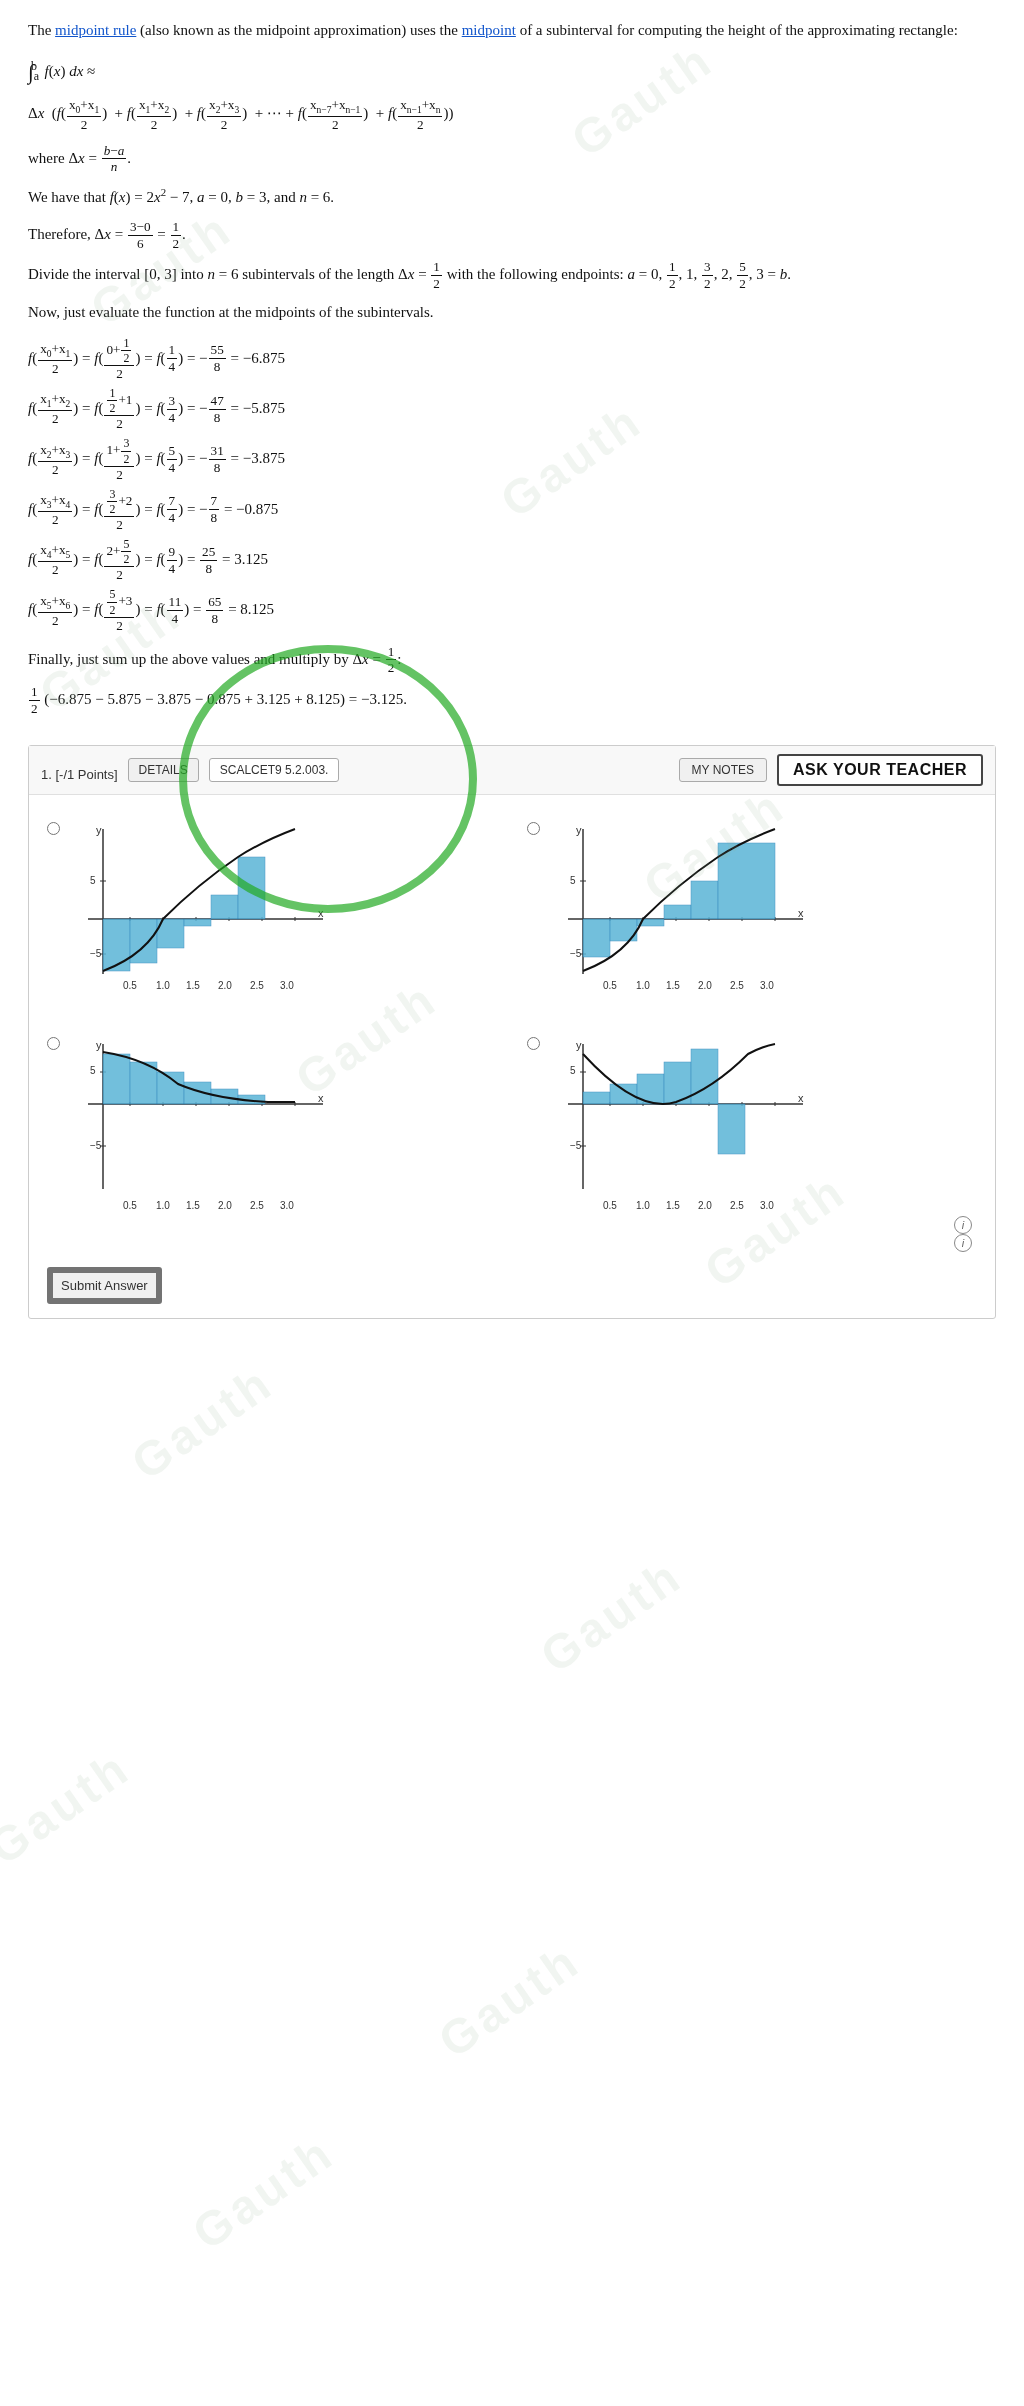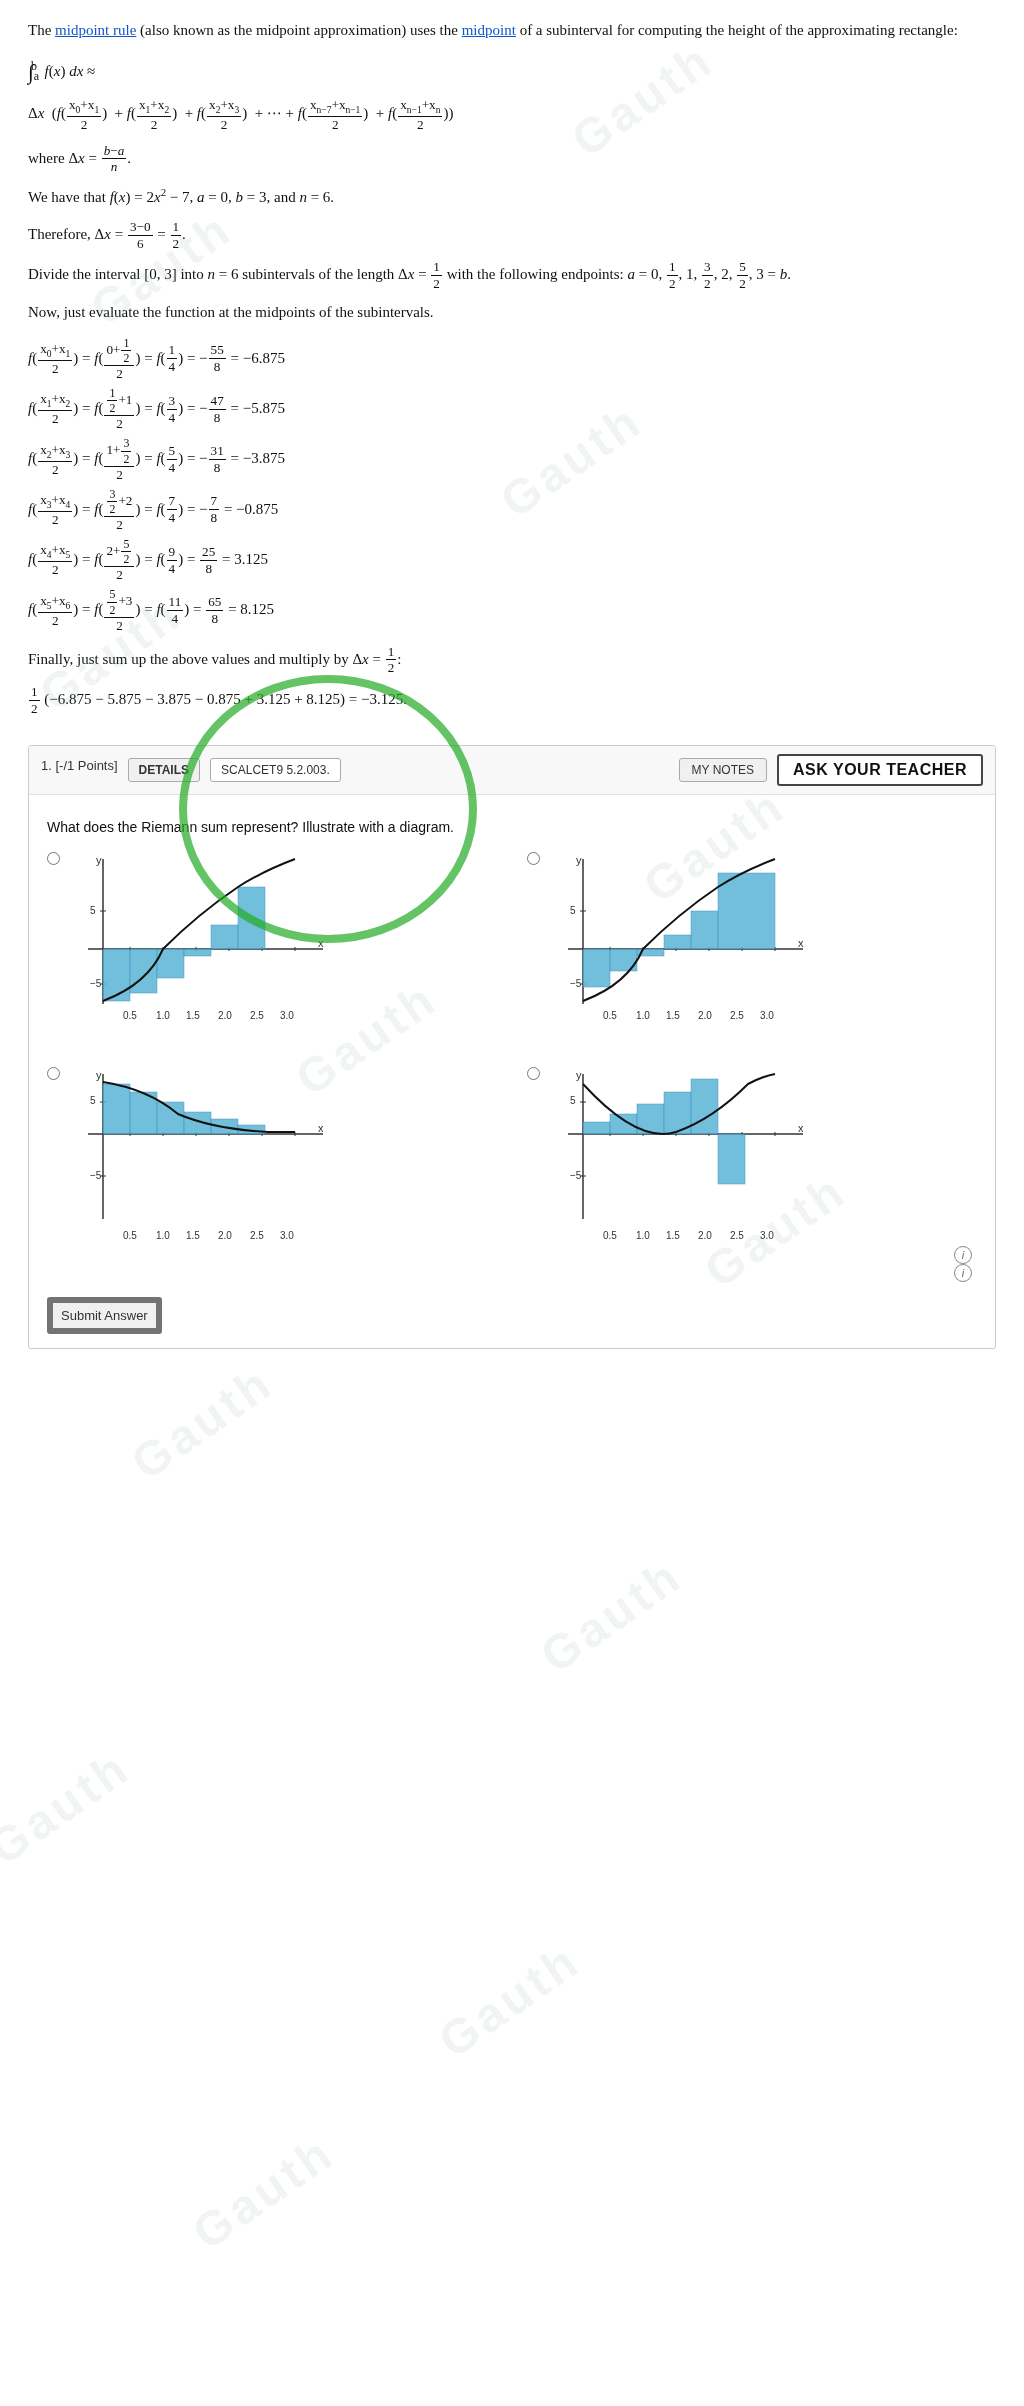--- a/index.html
+++ b/index.html
@@ -96,39 +96,39 @@
       display: flex;
       align-items: center;
       justify-content: space-between;
       padding: 8px 12px;
       border-bottom: 1px solid #e0e0e0;
       background: #f8f8f8;
     }
 
     .problem-header-left {
       display: flex;
-      align-items: flex-start;
+      align-items: flex-end;
       gap: 10px;
     }
 
     .points-label {
       font-size: 13px;
       font-family: Arial, sans-serif;
       color: #333;
     }
 
     .btn-details, .btn-scalc {
       font-size: 12px;
       font-family: Arial, sans-serif;
       padding: 4px 10px;
       border: 1px solid #aaa;
       background: #f0f0f0;
       border-radius: 3px;
       cursor: pointer;
-      font-weight: bold;
+      font-weight: normal;
       color: #333;
     }
     .btn-scalc {
       background: #fff;
       font-weight: normal;
     }
 
     .btn-mynotes {
       font-size: 12px;
       font-family: Arial, sans-serif;
@@ -518,21 +518,20 @@
         <span class="btn-scalc">SCALCET9 5.2.003.</span>
       </div>
       <div style="display:flex;gap:10px;align-items:center;">
         <button class="btn-mynotes">MY NOTES</button>
         <button class="btn-askteacher">ASK YOUR TEACHER</button>
       </div>
     </div>
 
     <div class="problem-content">
 
-      <div class="diagram-question">What does the Riemann sum represent? Illustrate with a diagram.</div>
 
       
       <div class="diagrams-grid">
 
         <div class="diagram-container">
           <div class="radio-row">
             <input type="radio" name="diagram-choice" value="A" style="">
             <div>
               <svg class="graph-svg" width="260" height="185">
 

